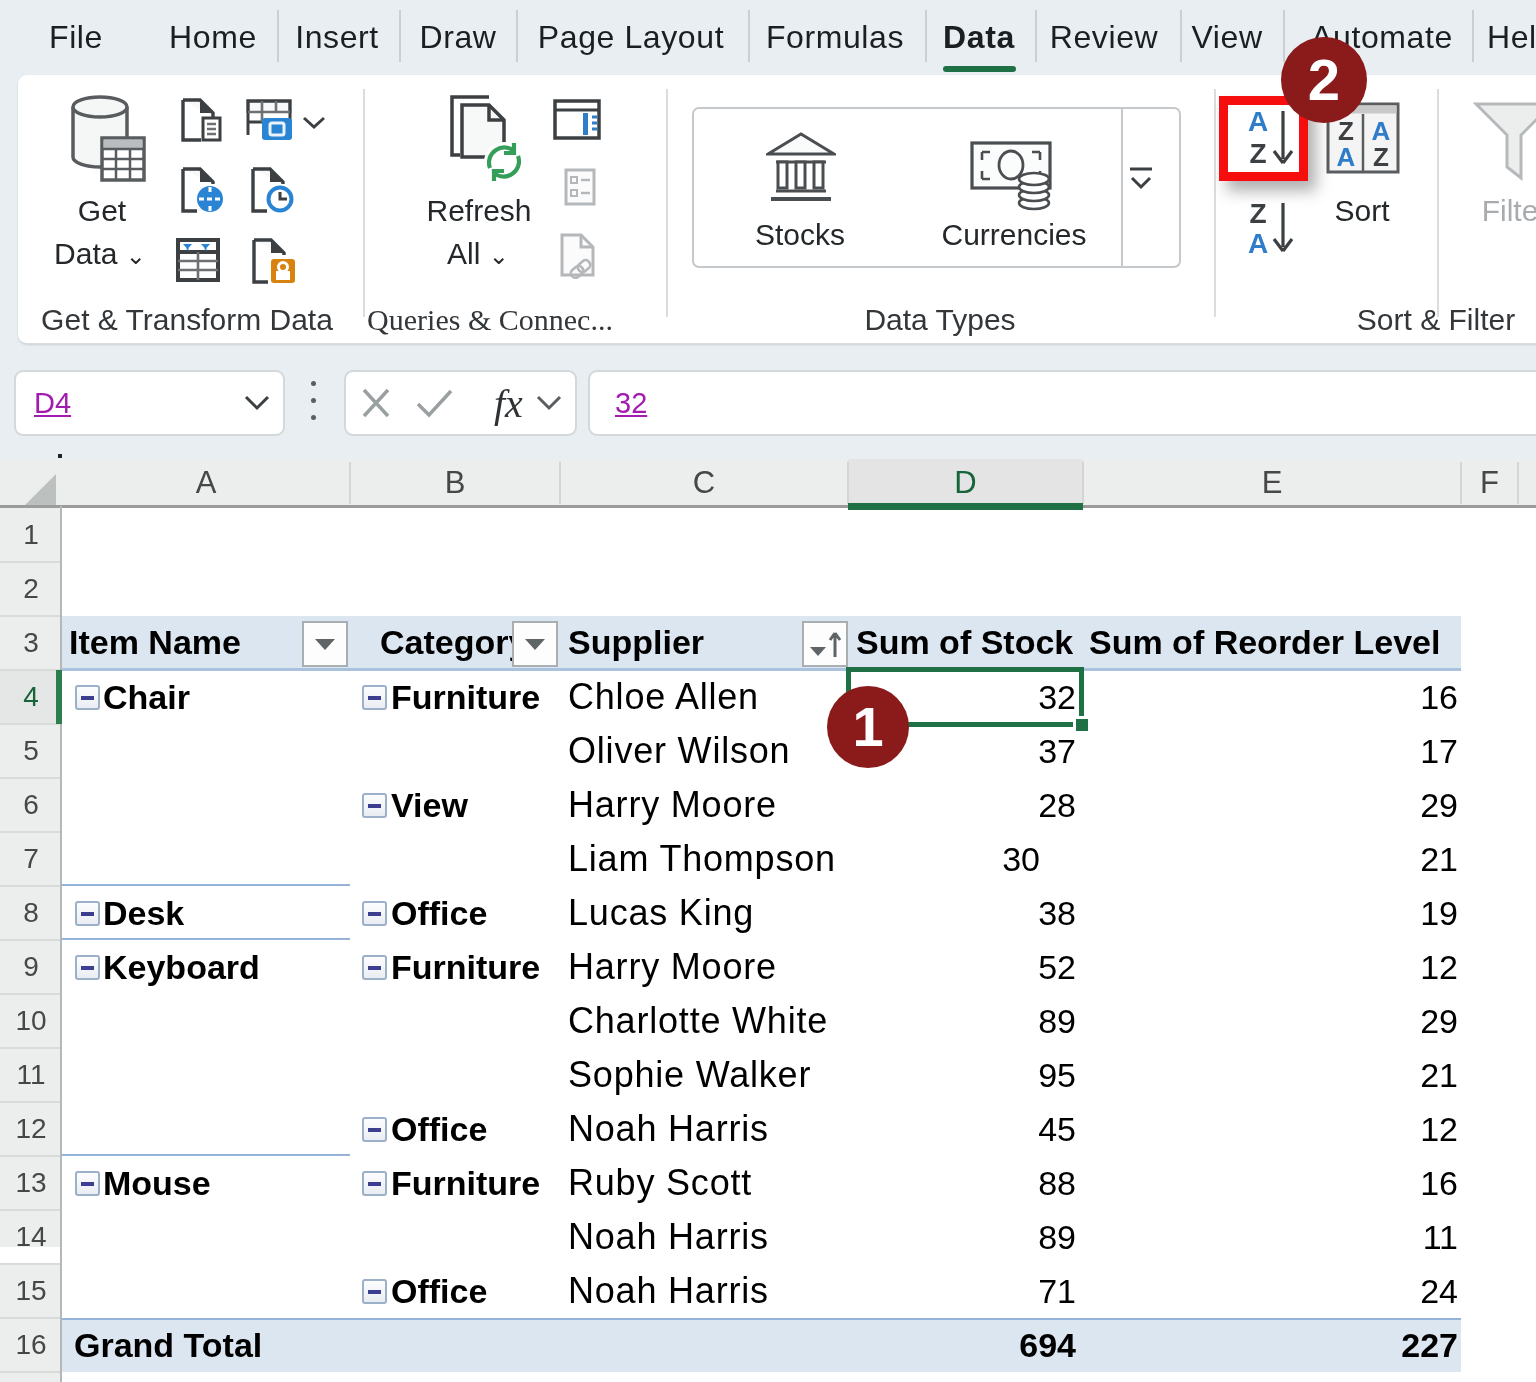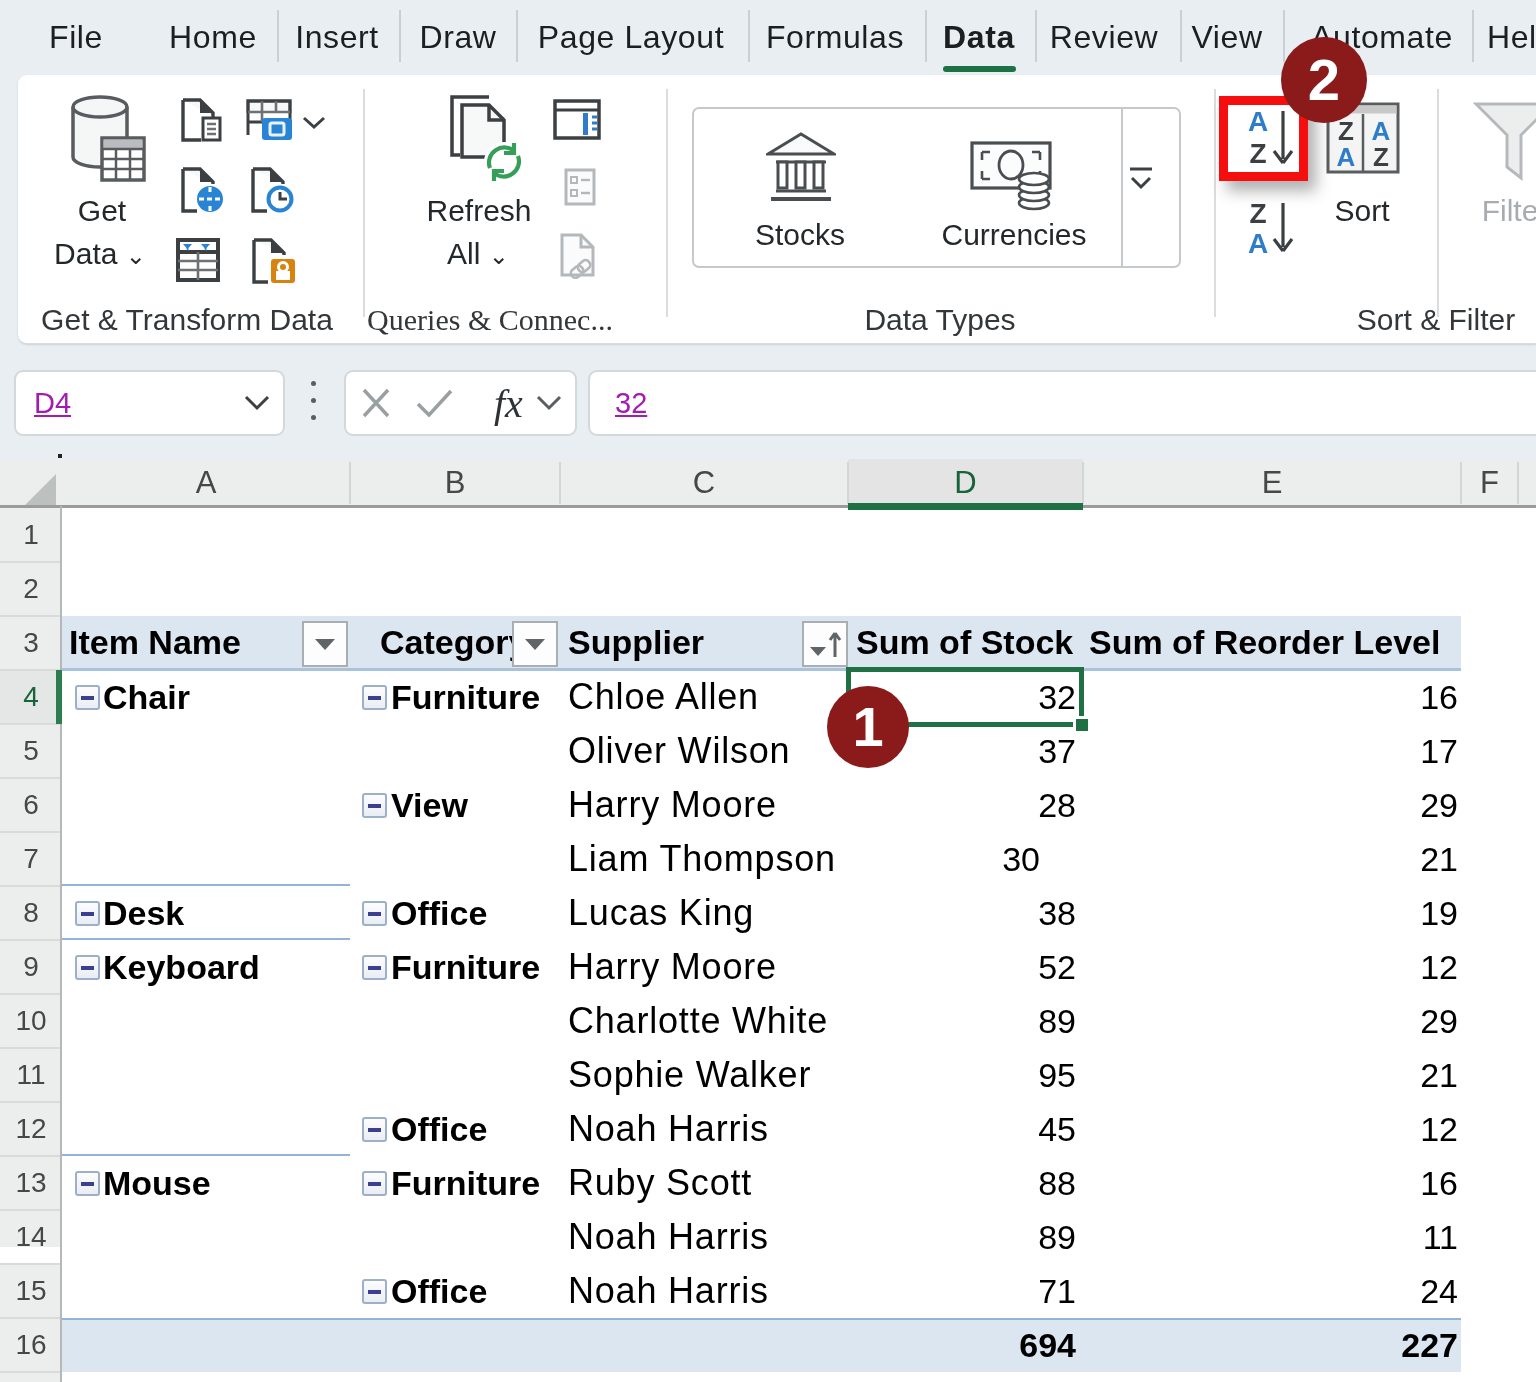--- a/index.html
+++ b/index.html
@@ -413,20 +413,21 @@
   <div class="cell num" style="left:848px;top:1210px;width:228px;line-height:54px;">89</div>
   <div class="cell num" style="left:1083px;top:1210px;width:375px;line-height:54px;">11</div>
 
   <div class="minus" style="left:362px;top:1279px;"></div>
   <div class="cell b" style="left:391px;top:1264px;line-height:54px;">Office</div>
   <div class="cell sup" style="left:568px;top:1264px;line-height:54px;">Noah Harris</div>
   <div class="cell num" style="left:848px;top:1264px;width:228px;line-height:54px;">71</div>
   <div class="cell num" style="left:1083px;top:1264px;width:375px;line-height:54px;">24</div>
 
   <div class="abs" style="left:62px;top:1318px;width:1399px;height:54px;background:#dce6f1;border-top:2px solid #95b3d7;box-sizing:border-box;"></div>
+  <div class="cell b" style="left:74px;top:1318px;line-height:54px;">Grand Total</div>
   <div class="cell num b" style="left:848px;top:1318px;width:228px;line-height:54px;">694</div>
   <div class="cell num b" style="left:1083px;top:1318px;width:375px;line-height:54px;">227</div>
 
   <div class="abs" style="left:846px;top:667px;width:238px;height:60px;border:5px solid #1f7145;box-sizing:border-box;z-index:20;"></div>
   <div class="abs" style="left:1073px;top:716px;width:16px;height:16px;background:#fff;z-index:21;"></div>
   <div class="abs" style="left:1076px;top:719px;width:12px;height:12px;background:#1f7145;z-index:22;"></div>
 
   <div class="abs" style="left:58px;top:454px;width:4px;height:4px;background:#222;"></div>
 </div>
 

